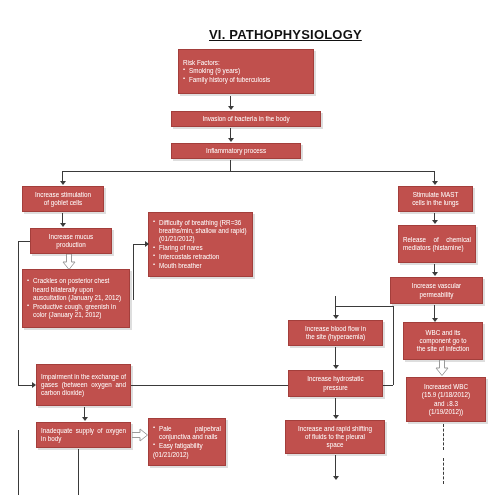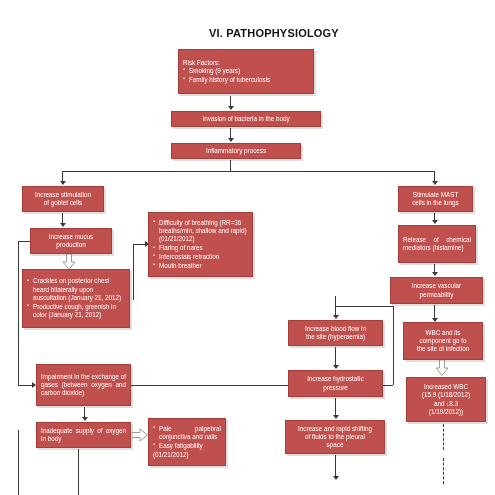--- a/index.html
+++ b/index.html
@@ -7,23 +7,24 @@
     width:495px;height:495px;
     background:#ffffff;
     font-family:"Liberation Sans", sans-serif;
     overflow:hidden;
     position:relative;
   }
   #stage{position:absolute;left:0;top:0;width:495px;height:495px;}
 
   .title{
     position:absolute;
-    font-size:11px;
+    font-size:13px;
     font-weight:bold;
     color:#111111;
+    text-decoration:underline;
     letter-spacing:.2px;
     white-space:nowrap;
   }
 
   
   .box{
     position:absolute;
     background:#C0504D;
     border:1px solid #A33E3B;
     box-shadow:2px 2px 0 rgba(0,0,0,0.13);

